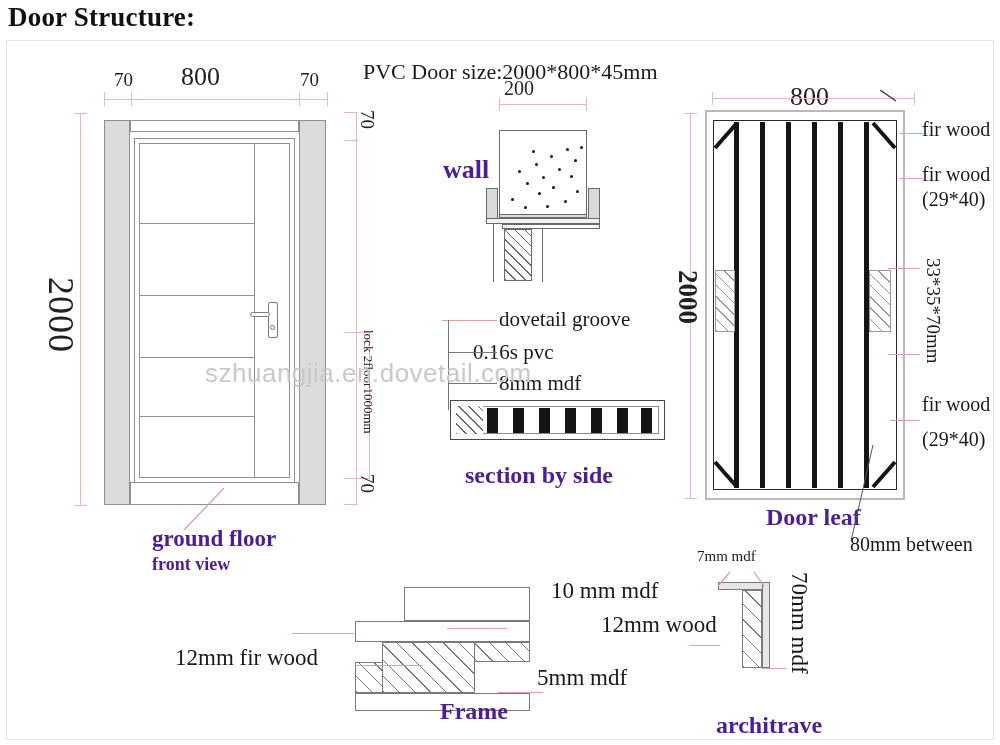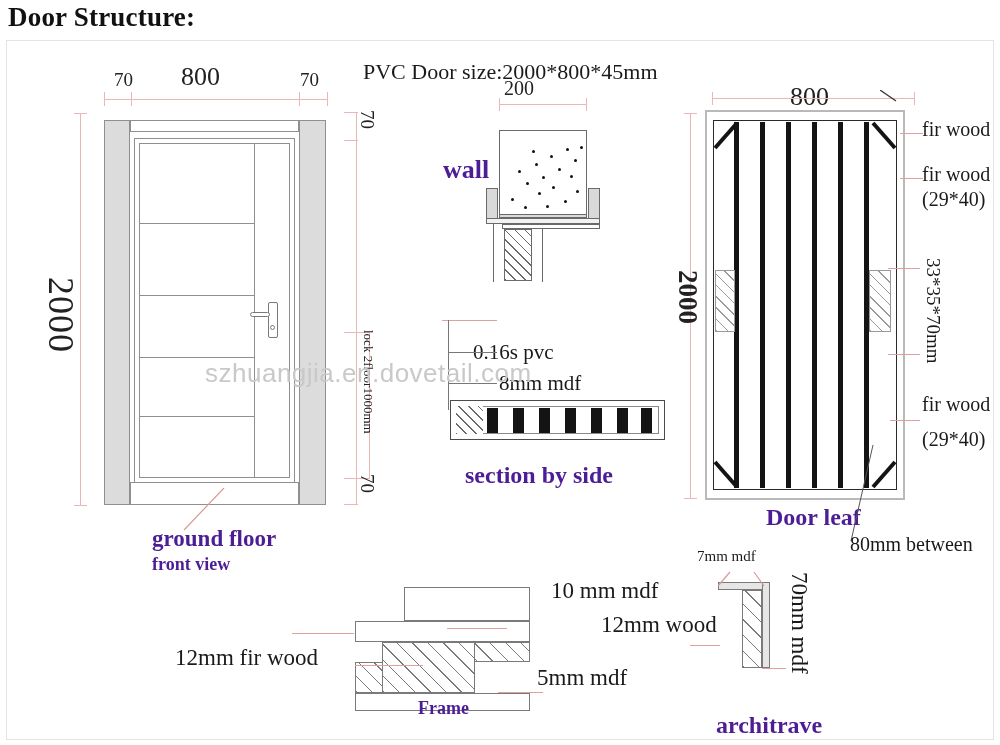--- a/index.html
+++ b/index.html
@@ -214,20 +214,21 @@
 
     <div class="wallbox" style="left:19px; top:104px; width:88px; height:4px; background:#dadada;"></div>
     <div class="wallbox" style="left:6px; top:108px; width:114px; height:6px; background:#f2f2f2;"></div>
     <div class="wallbox" style="left:22px; top:114px; width:98px; height:5px;"></div>
 
     <div class="hatch-d" style="left:24px; top:119px; width:28px; height:52px;"></div>
     <div class="vline" style="left:13px; top:114px; height:58px; border-left:1px solid #6a6a6a;"></div>
     <div class="vline" style="left:62px; top:119px; height:53px; border-left:1px solid #6a6a6a;"></div>
   </div>
 
+  <div class="lbl" style="left:499px; top:307px; font-size:21px;">dovetail groove</div>
   <div class="lbl" style="left:473px; top:340px; font-size:21px;">0.16s pvc</div>
   <div class="lbl" style="left:499px; top:371px; font-size:21px;">8mm mdf</div>
 
   <div class="leader" style="left:442px; top:320px; width:55px;"></div>
   <div class="leader-dark" style="left:448px; top:352px; width:49px;"></div>
   <div class="leader-dark" style="left:448px; top:383px; width:49px;"></div>
   <div class="dimline-v" style="left:448px; top:320px; height:90px; border-left:1px solid #777;"></div>
 
   <div id="sectdet">
     <div class="sect-outer" style="left:20px; top:95px; width:215px; height:40px;"></div>
@@ -314,21 +315,21 @@
   </div>
 
   <div class="leader" style="left:447px; top:628px; width:60px;"></div>
   <div class="lbl" style="left:551px; top:578px; font-size:23px;">10 mm mdf</div>
   <div class="lbl" style="left:601px; top:612px; font-size:23px;">12mm wood</div>
   <div class="leader" style="left:292px; top:633px; width:62px;"></div>
   <div class="lbl" style="left:175px; top:645px; font-size:23px;">12mm fir wood</div>
   <div class="leader" style="left:355px; top:665px; width:68px;"></div>
   <div class="lbl" style="left:537px; top:665px; font-size:23px;">5mm mdf</div>
   <div class="leader" style="left:498px; top:692px; width:45px;"></div>
-  <div class="caption" style="left:418px; top:698px; font-size:18px;text-align:right;">Frame</div>
+  <div class="caption" style="left:440px; top:698px; font-size:24px;text-align:right;">Frame</div>
 
   <div id="archdet">
 
     <div class="fbox" style="left:0px; top:12px; width:52px; height:8px; background:#e6e6e6;"></div>
 
     <div class="fhatch" style="left:24px; top:20px; width:20px; height:78px;"></div>
 
     <div class="fbox" style="left:44px; top:12px; width:8px; height:86px; background:#e6e6e6;"></div>
   </div>
 

